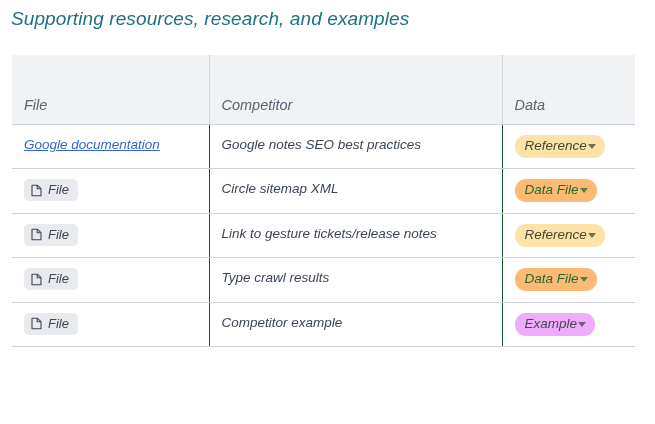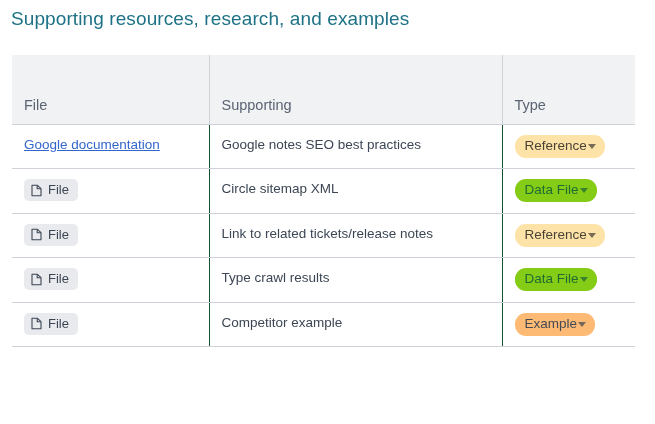--- a/index.html
+++ b/index.html
@@ -12,20 +12,21 @@
     background: #ffffff;
     font-family: "Liberation Sans", sans-serif;
     overflow: hidden;
   }
 
   .page {
     position: relative;
     width: 579px;
     height: 424px;
     box-sizing: border-box;
+    font-style: italic;
   }
 
   .page-title {
     position: absolute;
     left: 11px;
     top: 6px;
     font-size: 19px;
     line-height: 26px;
     color: #1e7285;
     font-weight: 400;
@@ -126,42 +127,42 @@
     width: 0;
     height: 0;
     border-left: 4px solid transparent;
     border-right: 4px solid transparent;
     border-top: 5px solid currentColor;
     opacity: 0.75;
     flex: 0 0 auto;
     margin-top: 1px;
   }
   .badge.tone-reference { background: #fde3a7; color: #4a4437; }
-  .badge.tone-datafile  { background: #84cc16; color: #1f6b33; }
-  .badge.tone-example   { background: #fdba74; color: #434a55; }
+  .badge.tone-datafile  { background: #fdba74; color: #1f6b33; }
+  .badge.tone-example   { background: #f0abfc; color: #434a55; }
 </style>
 </head>
 <body>
 
 <div class="page">
 
   <div class="page-title">Supporting resources, research, and examples</div>
 
   <div class="table-wrap">
     <table class="res-table">
       <colgroup>
         <col class="c-file">
         <col class="c-desc">
         <col class="c-type">
       </colgroup>
       <thead>
         <tr>
           <th class="c-sep">File</th>
-          <th class="c-sep">Supporting</th>
-          <th>Type</th>
+          <th class="c-sep">Competitor</th>
+          <th>Data</th>
         </tr>
       </thead>
       <tbody>
 
         <tr>
           <td class="c-sep cell-file">
             <span class="link">Google documentation</span>
           </td>
           <td class="c-sep">Google notes SEO best practices</td>
           <td>
@@ -199,21 +200,21 @@
             <span class="file-chip">
               <span class="doc-icon">
                 <svg width="11" height="13" viewBox="0 0 11 13" fill="none" xmlns="http://www.w3.org/2000/svg">
                   <path d="M1 1.2h5.2L10 4.7v7.1H1z" stroke="#3c4654" stroke-width="1.1" fill="none" stroke-linejoin="round"></path>
                   <path d="M6.2 1.2v3.5H10" stroke="#3c4654" stroke-width="1.1" fill="none" stroke-linejoin="round"></path>
                 </svg>
               </span>
               <span>File</span>
             </span>
           </td>
-          <td class="c-sep">Link to related tickets/release notes</td>
+          <td class="c-sep">Link to gesture tickets/release notes</td>
           <td>
             <span class="badge tone-reference">
               <span>Reference</span>
               <span class="caret"></span>
             </span>
           </td>
         </tr>
 
         <tr>
           <td class="c-sep cell-file">

